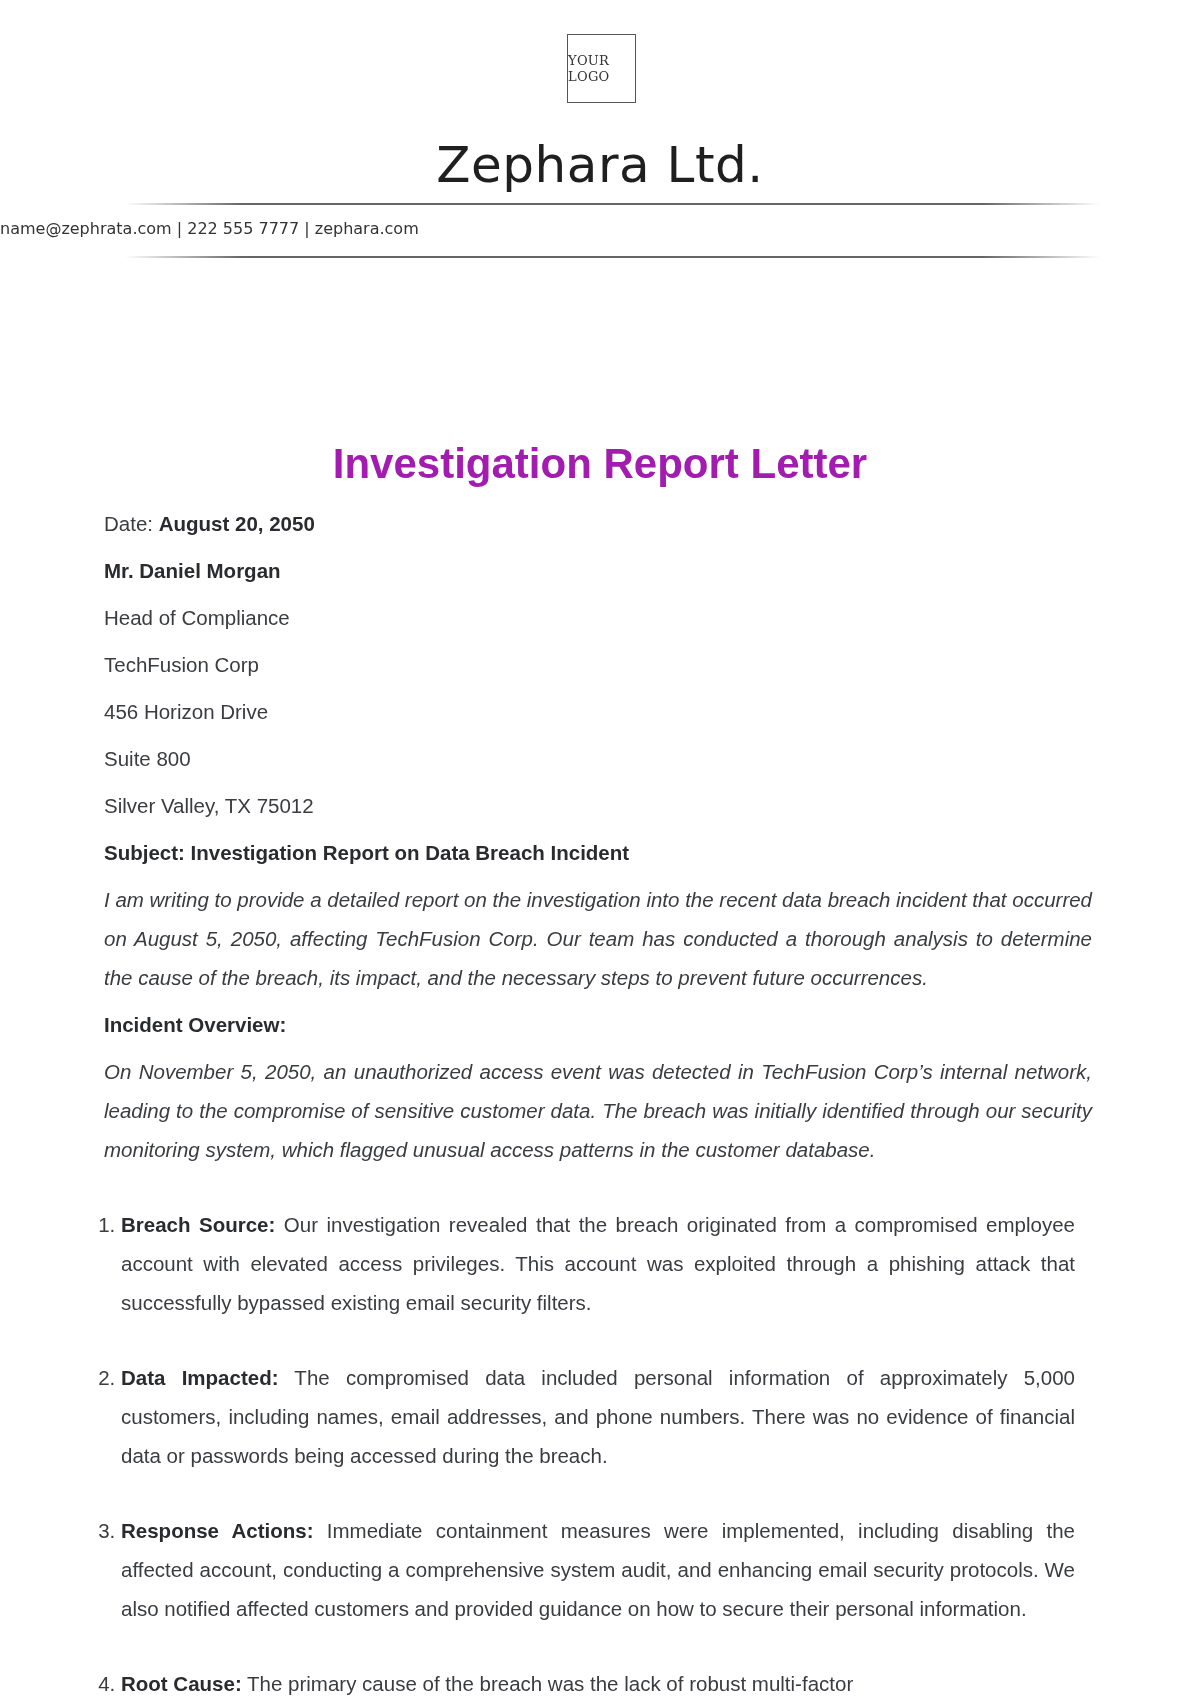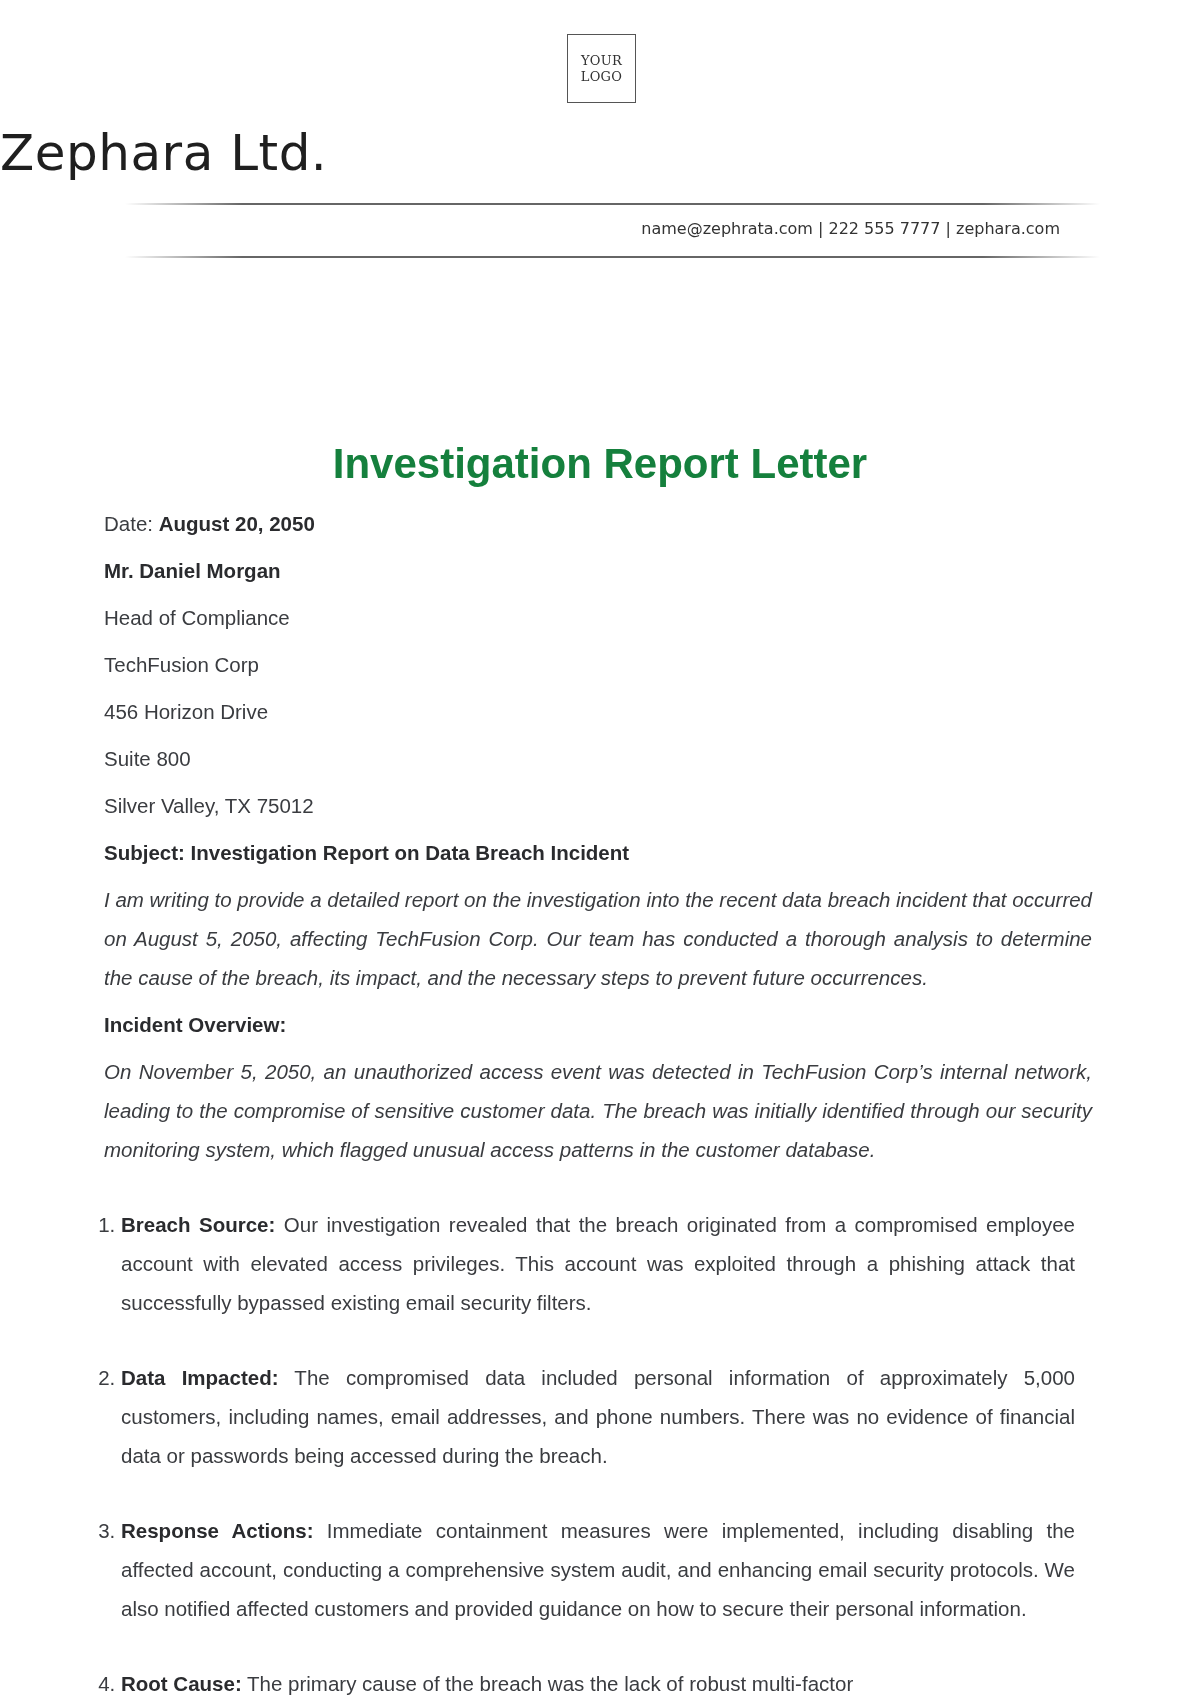--- a/index.html
+++ b/index.html
@@ -11,51 +11,51 @@
       color: #2b2d31;
       font-family: "Liberation Sans", "DejaVu Sans", sans-serif;
     }
     .logo-box {
       position: absolute;
       left: 567px; top: 34px;
       width: 69px; height: 69px;
       border: 1.5px solid #555;
       box-sizing: border-box;
       display: flex; flex-direction: column;
-      align-items: center; justify-content: center;
+      justify-content: center;
       font-family: "DejaVu Serif", "Liberation Serif", serif;
       font-size: 13px; line-height: 16px;
       color: #333; letter-spacing: 0.3px;
     }
     .company {
       position: absolute;
-      left: 0; width: 1200px; top: 124px;
-      text-align: left;
+      left: 0; width: 1200px; top: 136px;
+      text-align: center;
       font-family: "DejaVu Sans", sans-serif;
       font-size: 50px; font-weight: normal;
       color: #1f1f1f; letter-spacing: 0.5px;
     }
     .rule {
       position: absolute;
       left: 125px; width: 975px; height: 2px;
       background: linear-gradient(to right, rgba(80,80,80,0) 0%, #666 12%, #666 88%, rgba(80,80,80,0) 100%);
     }
     .contact {
       position: absolute;
       left: 0; width: 1060px; top: 219px;
-      text-align: right;
+      text-align: left;
       font-family: "DejaVu Sans", sans-serif;
       font-size: 16px; color: #333;
     }
     .doc-title {
       position: absolute;
       left: 0; width: 1200px; top: 440px;
       text-align: center;
       font-size: 42px; font-weight: bold;
-      color: #15803d;
+      color: #a21caf;
     }
     .content {
       position: absolute;
       left: 96px; top: 496px;
       width: 1004px;
       font-size: 20.5px;
       line-height: 39px;
       color: #3a3c40;
     }
     .content p { margin: 8px; }

